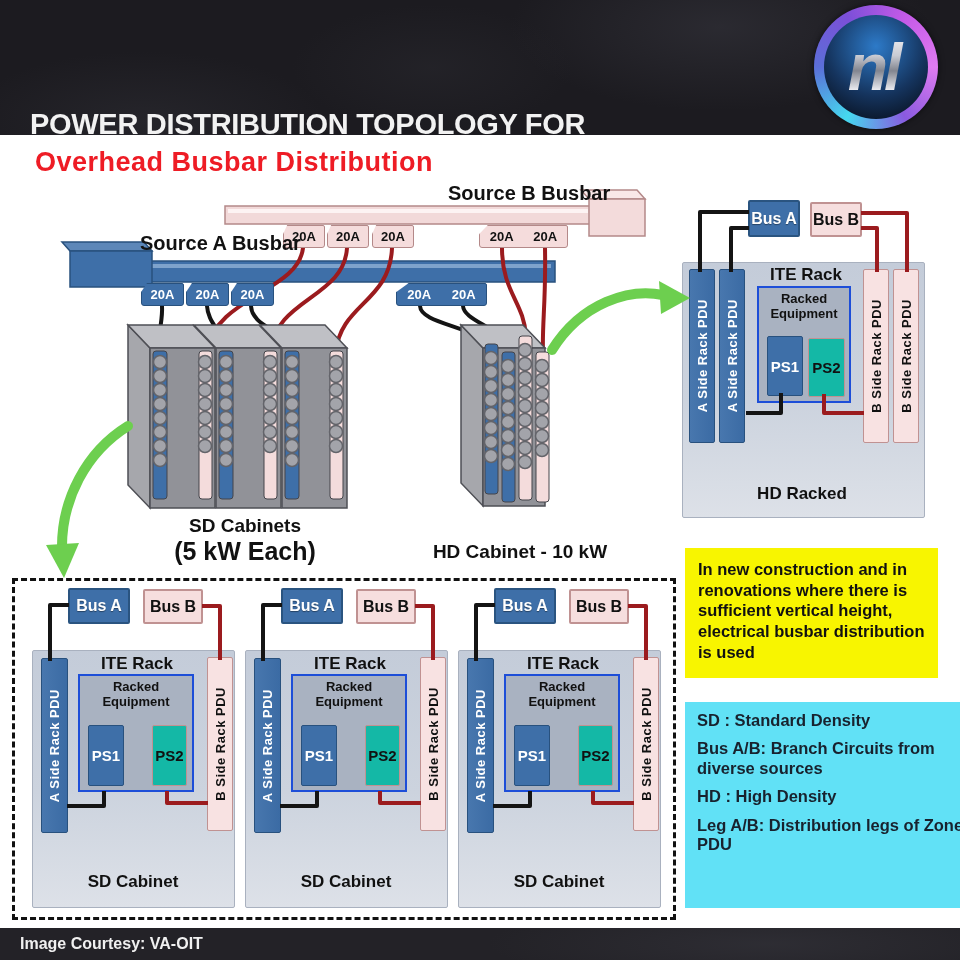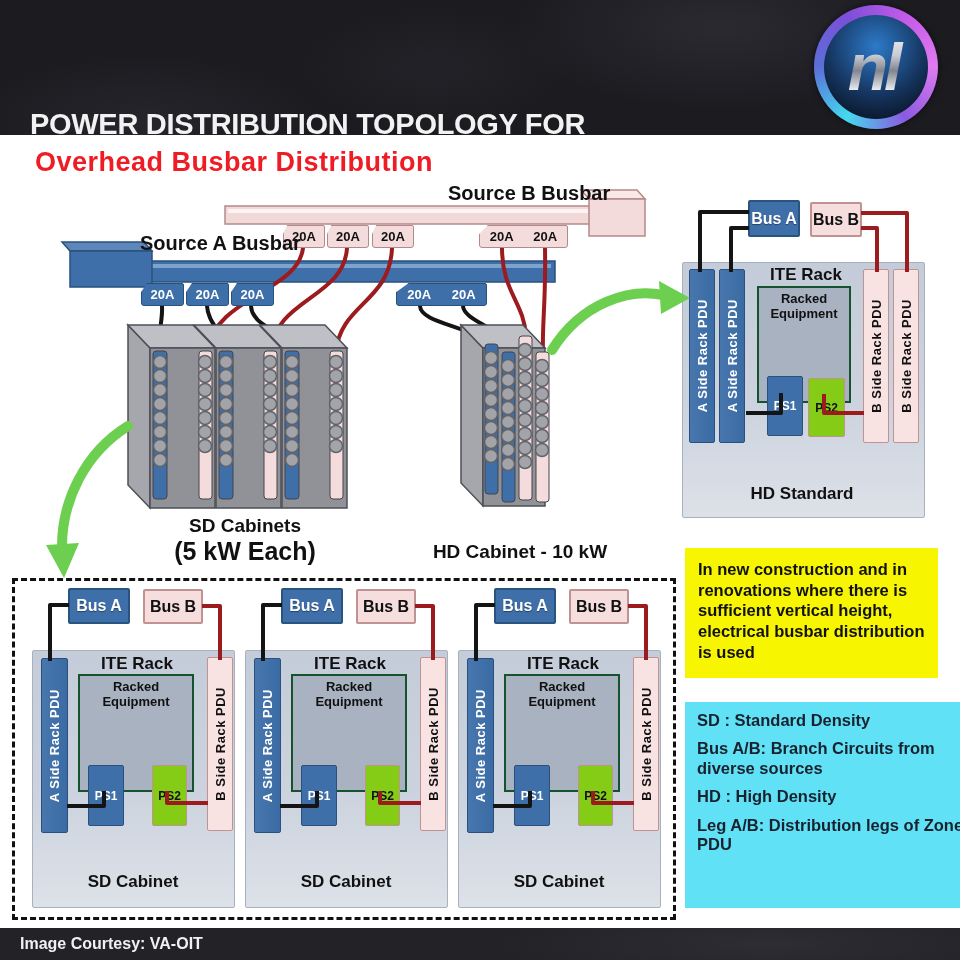--- a/index.html
+++ b/index.html
@@ -57,27 +57,27 @@
   .bus-b { background:#f6dede; border:2px solid #c09292; color:#111; }
   .cab-body { position:absolute; z-index:2; background:linear-gradient(180deg,#c4ccd9 0%,#ccd3de 55%,#dde1e8 100%);
     border:1px solid #a9b1bf; border-radius:2px; }
   .pdu { position:absolute; z-index:4; display:flex; align-items:center; justify-content:center; border-radius:2px; }
   .pdu-a { background:linear-gradient(90deg,#4877ae,#3b6ba4); border:1.5px solid #28517e; }
   .pdu-b { background:#f8e2e2; border:1.5px solid #c09292; }
   .vtext { writing-mode:vertical-rl; transform:rotate(180deg); font-size:13px; font-weight:bold;
     letter-spacing:.5px; white-space:nowrap; }
   .pdu-a .vtext { color:#fff; }
   .pdu-b .vtext { color:#111; }
-  .inner-box { position:absolute; z-index:3; background:#a9b2c1; border:2px solid #14532d; border-radius:0; }
+  .inner-box { position:absolute; z-index:3; background:#a9b2c1; border:2px solid #1d4ed8; border-radius:0; }
   .re-label { position:absolute; left:0; right:0; top:4px; text-align:center; font-size:13px;
     font-weight:bold; color:#111; line-height:1.12; }
   .ps { position:absolute; z-index:4; display:flex; align-items:center; justify-content:center;
-    font-size:12px; font-weight:bold; border-radius:2px;margin-top:40px; }
+    font-size:15px; font-weight:bold; border-radius:2px; }
   .ps1 { background:#3e6fa8; border:1.5px solid #28517e; color:#fff; }
-  .ps2 { background:#84cc16; border:1.5px solid #c09292; color:#111; }
+  .ps2 { background:#14b8a6; border:1.5px solid #c09292; color:#111; }
   .card-lbl { position:absolute; z-index:4; text-align:center; font-size:17px; font-weight:bold; color:#111; }
   .ite-lbl { position:absolute; z-index:4; text-align:center; font-size:17px; font-weight:bold; color:#111; }
   .dashed-box { position:absolute; left:12px; top:443px; width:664px; height:342px;
     border:3.5px dashed #111; z-index:2; }
   .note-box { position:absolute; left:685px; top:413px; width:253px; height:130px; background:#f8f500;
     z-index:3; padding:11px 13px; font-size:16.5px; font-weight:bold; color:#111; line-height:1.25; }
   .legend-box { position:absolute; left:685px; top:567px; width:300px; height:206px; background:#61e1f6;
     z-index:3; padding:9px 12px; color:#18222e; }
   .legend-item { font-size:16.5px; font-weight:bold; line-height:1.18; margin-bottom:9px; }
   
@@ -321,21 +321,21 @@
       <div class="re-label">Racked Equipment</div>
       <div class="ps ps1" style="left:8px; top:48px; width:36px; height:60px;">PS1</div>
       <div class="ps ps2" style="left:49px; top:50px; width:37px; height:59px;">PS2</div>
     </div>
     <div class="pdu pdu-b" style="left:863px; top:134px; width:26px; height:174px;">
         <span class="vtext">B Side Rack PDU</span>
       </div>
     <div class="pdu pdu-b" style="left:893px; top:134px; width:26px; height:174px;">
         <span class="vtext">B Side Rack PDU</span>
       </div>
-    <div class="card-lbl" style="left:742px; top:349px; width:120px;">HD Standard</div>
+    <div class="card-lbl" style="left:742px; top:349px; width:120px;">HD Racked</div>
   </div>
 
   <div class="dashed-box"></div>
 
   <div>
     <div class="bus-box bus-a card-el" style="left:68px; top:453px; width:62px; height:36px;">
         <span>Bus A</span>
       </div>
     <div class="bus-box bus-b card-el" style="left:143px; top:454px; width:60px; height:35px;">
         <span>Bus B</span>

